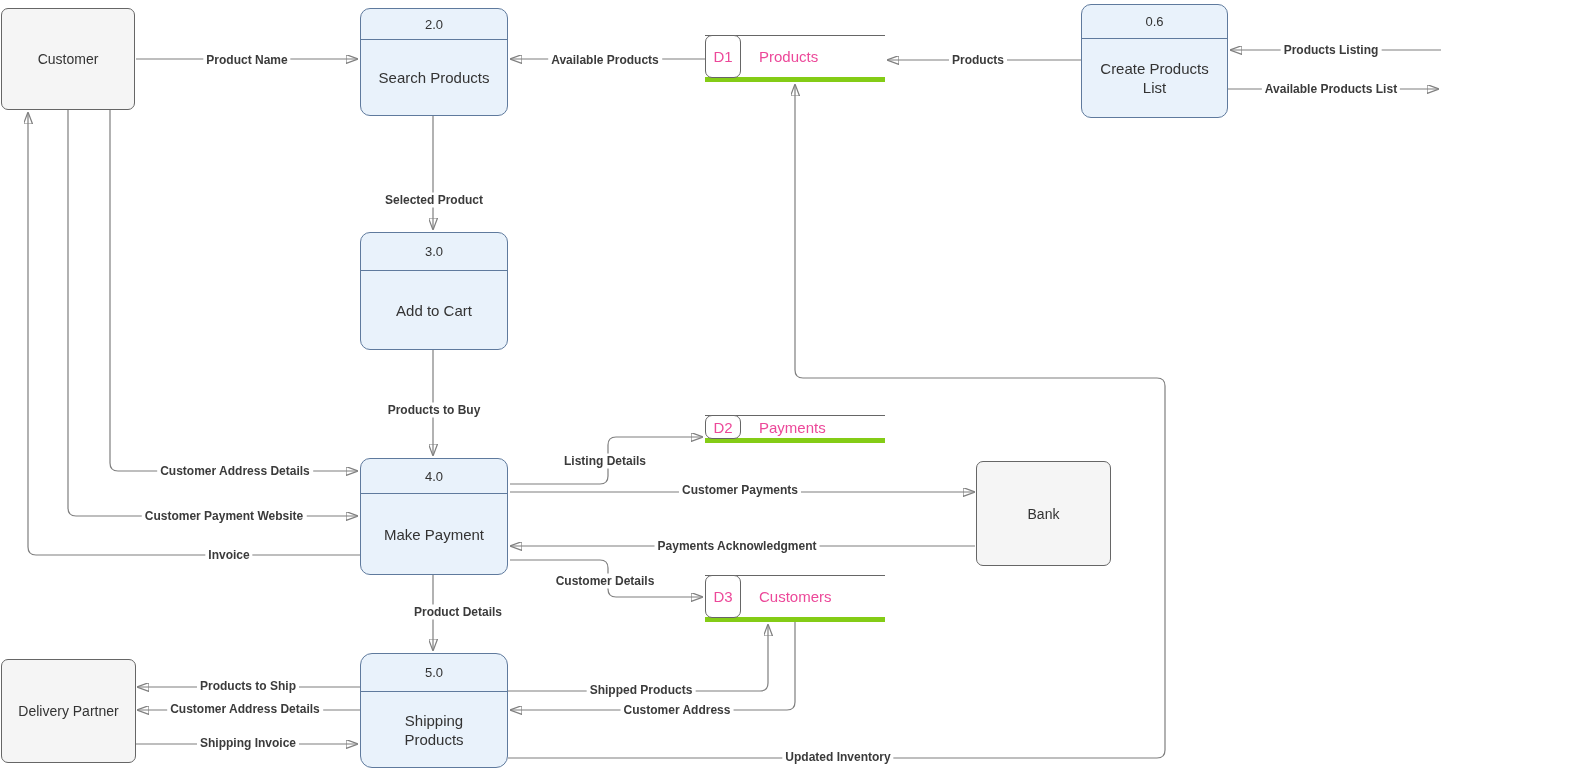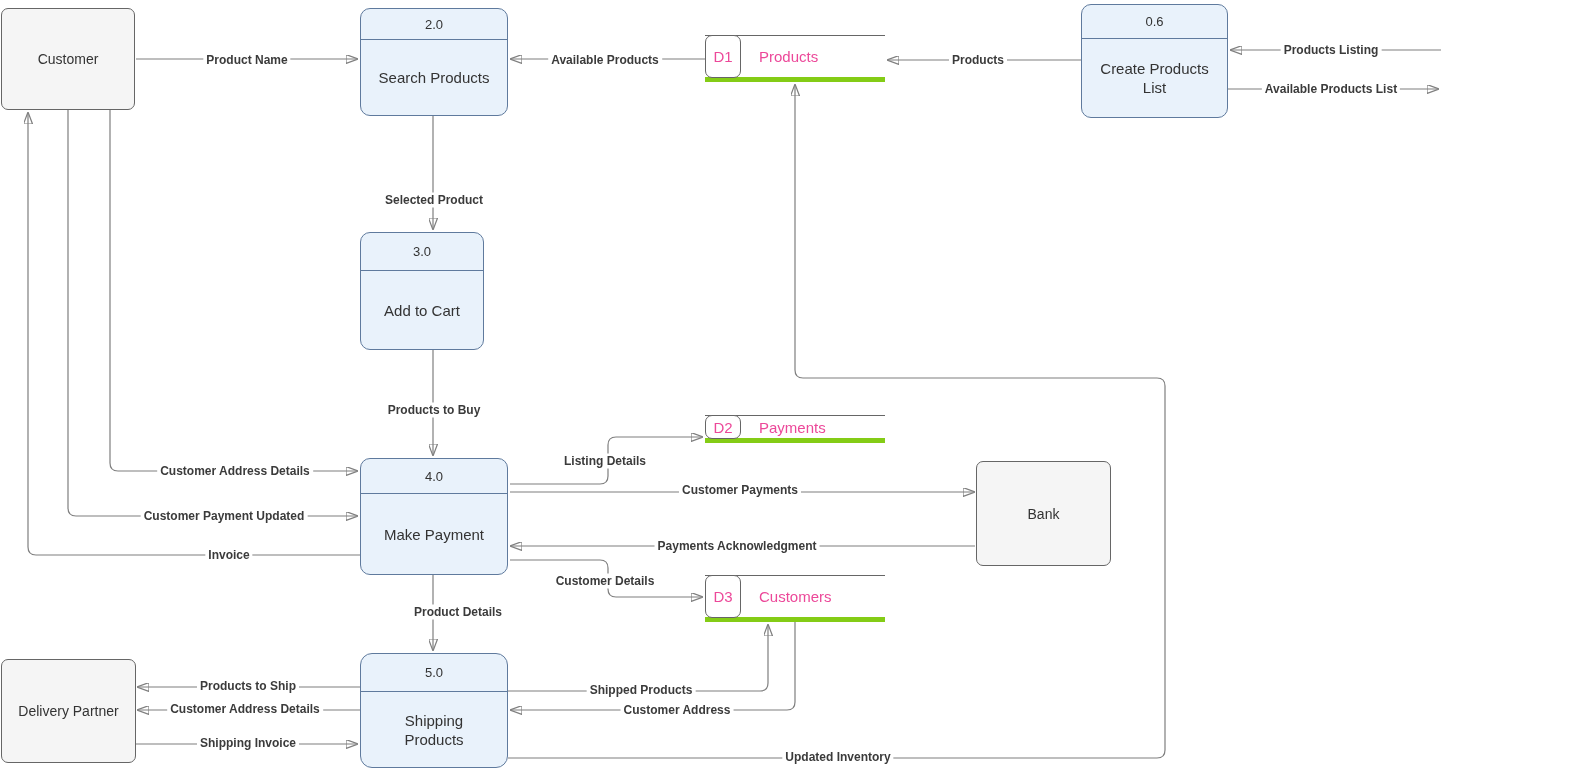--- a/index.html
+++ b/index.html
@@ -88,21 +88,21 @@
   </div>
 
   <div class="process" style="left:1081px;top:4px;width:147px;height:114px;">
     <div class="p-header" style="height:33px;">0.6</div>
     <div class="p-body">Create Products List</div>
   </div>
   <div class="process" style="left:360px;top:8px;width:148px;height:108px;">
     <div class="p-header" style="height:30px;">2.0</div>
     <div class="p-body">Search Products</div>
   </div>
-  <div class="process" style="left:360px;top:232px;width:124px;height:118px;">
+  <div class="process" style="left:360px;top:232px;width:148px;height:118px;">
     <div class="p-header" style="height:37px;">3.0</div>
     <div class="p-body">Add to Cart</div>
   </div>
   <div class="process" style="left:360px;top:458px;width:148px;height:117px;">
     <div class="p-header" style="height:34px;">4.0</div>
     <div class="p-body">Make Payment</div>
   </div>
   <div class="process" style="left:360px;top:653px;width:148px;height:115px;border-radius:12px;">
     <div class="p-header" style="height:37px;">5.0</div>
     <div class="p-body">Shipping Products</div>
@@ -122,21 +122,21 @@
   </div>
 
   <div class="edge-label" style="left:247px;top:60px;">Product Name</div>
   <div class="edge-label" style="left:605px;top:60px;">Available Products</div>
   <div class="edge-label" style="left:978px;top:60px;">Products</div>
   <div class="edge-label" style="left:1331px;top:50px;">Products Listing</div>
   <div class="edge-label" style="left:1331px;top:89px;">Available Products List</div>
   <div class="edge-label" style="left:434px;top:176px;margin-top:24px;">Selected Product</div>
   <div class="edge-label" style="left:434px;top:410px;">Products to Buy</div>
   <div class="edge-label" style="left:235px;top:471px;">Customer Address Details</div>
-  <div class="edge-label" style="left:224px;top:516px;">Customer Payment Updated</div>
+  <div class="edge-label" style="left:224px;top:516px;">Customer Payment Website</div>
   <div class="edge-label" style="left:229px;top:555px;">Invoice</div>
   <div class="edge-label" style="left:605px;top:461px;">Listing Details</div>
   <div class="edge-label" style="left:740px;top:490px;">Customer Payments</div>
   <div class="edge-label" style="left:737px;top:546px;">Payments Acknowledgment</div>
   <div class="edge-label" style="left:605px;top:581px;">Customer Details</div>
   <div class="edge-label" style="left:458px;top:612px;">Product Details</div>
   <div class="edge-label" style="left:248px;top:686px;">Products to Ship</div>
   <div class="edge-label" style="left:245px;top:709px;">Customer Address Details</div>
   <div class="edge-label" style="left:248px;top:743px;">Shipping Invoice</div>
   <div class="edge-label" style="left:641px;top:690px;">Shipped Products</div>

